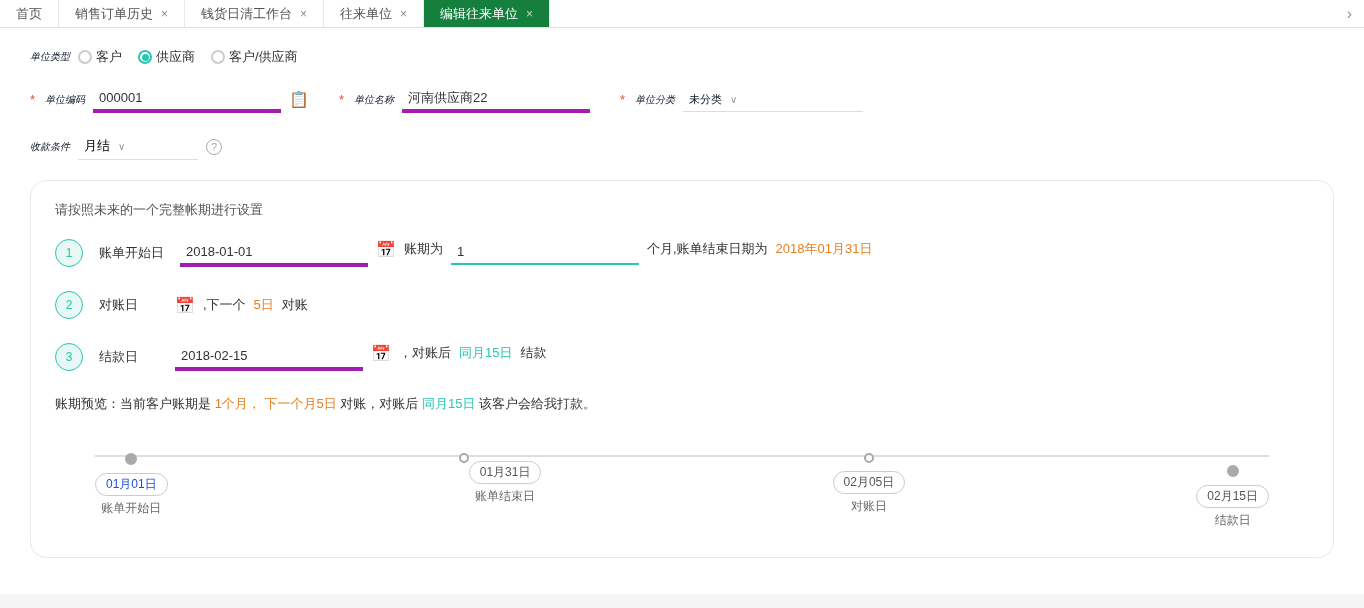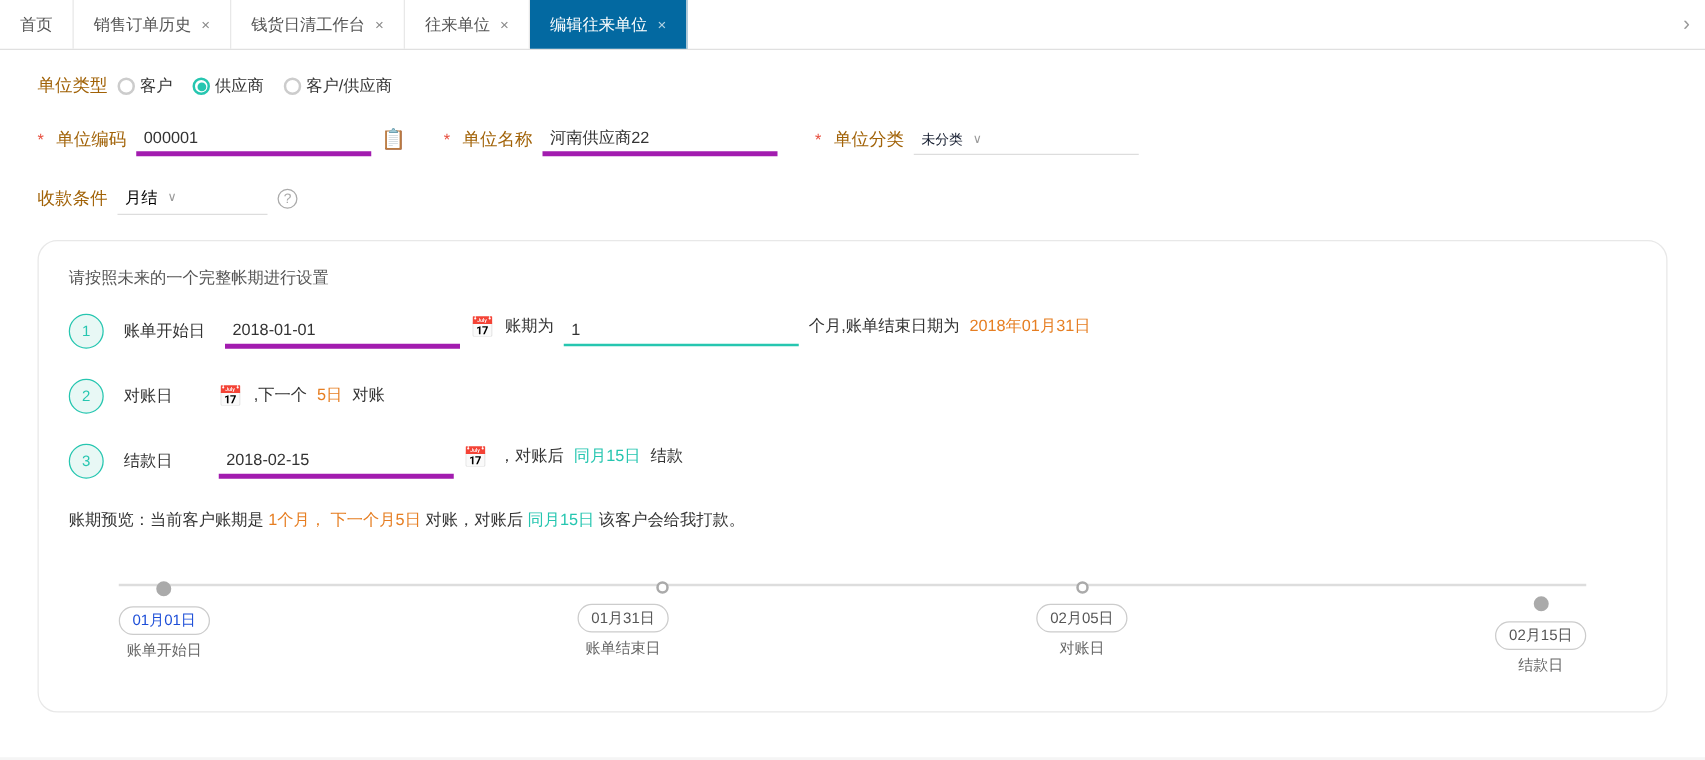--- a/index.html
+++ b/index.html
@@ -4,37 +4,37 @@
   <style>
     * { box-sizing: border-box; margin: 0; padding: 0; }
     body { font-family: 'Microsoft YaHei', Arial, sans-serif; font-size: 13px; background: #f5f5f5; color: #333; }
 
     
     .tabs-bar {
       display: flex;
       align-items: flex-end;
       background: #fff;
       border-bottom: 1px solid #e0e0e0;
-      height: 40px;
+      height: 28px;
       padding-left: 0;
     }
     .tab {
       display: flex;
       align-items: center;
       padding: 0 16px;
       height: 100%;
       cursor: pointer;
       font-size: 13px;
       color: #555;
       border-right: 1px solid #e8e8e8;
       white-space: nowrap;
       position: relative;
     }
     .tab.active {
-      background: #0369a1;
+      background: #15803d;
       color: #fff;
     }
     .tab .close-icon {
       margin-left: 8px;
       font-size: 12px;
       opacity: 0.7;
     }
     .tab-more {
       margin-left: auto;
       padding: 0 12px;
@@ -58,23 +58,24 @@
       align-items: center;
       margin-bottom: 20px;
       gap: 30px;
     }
     .form-item {
       display: flex;
       align-items: center;
       gap: 8px;
     }
     .form-label {
-      color: #a16207;
+      color: #0f172a;
       white-space: nowrap;
-      font-size: 14px;
+      font-size: 10px;
+      font-style: italic;
     }
     .required-star {
       color: #e74c3c;
       margin-right: 2px;
     }
 
     
     .radio-group {
       display: flex;
       align-items: center;
@@ -373,21 +374,21 @@
       <div style="display:flex; justify-content:space-between; align-items:flex-start; position:relative; padding-top:0;">
 
         <div style="display:flex; flex-direction:column; align-items:center; position:relative; top:10px;">
           <div style="width:12px;height:12px;border-radius:50%;background:#aaa;border:2px solid #aaa;position:relative;z-index:1;"></div>
           <div style="display:flex;flex-direction:column;align-items:center;margin-top:8px;">
             <div style="border:1px solid #ccc;border-radius:12px;padding:2px 10px;font-size:12px;color:#1d4ed8;background:#fff;white-space:nowrap;">01月01日</div>
             <span style="font-size:12px;color:#666;margin-top:4px;">账单开始日</span>
           </div>
         </div>
 
-        <div style="display:flex; flex-direction:column; align-items:flex-end; position:relative; top:10px;">
+        <div style="display:flex; align-items:flex-start; position:relative; top:10px;">
           <div style="width:10px;height:10px;border-radius:50%;background:#fff;border:2px solid #aaa;position:relative;z-index:1;"></div>
           <div style="display:flex;flex-direction:column;align-items:center;margin-top:8px;">
             <div style="border:1px solid #ccc;border-radius:12px;padding:2px 10px;font-size:12px;color:#555;background:#fff;white-space:nowrap;">01月31日</div>
             <span style="font-size:12px;color:#666;margin-top:4px;">账单结束日</span>
           </div>
         </div>
 
         <div style="display:flex; flex-direction:column; align-items:center; position:relative; top:10px;">
           <div style="width:10px;height:10px;border-radius:50%;background:#fff;border:2px solid #aaa;position:relative;z-index:1;"></div>
           <div style="display:flex;flex-direction:column;align-items:center;margin-top:8px;">

